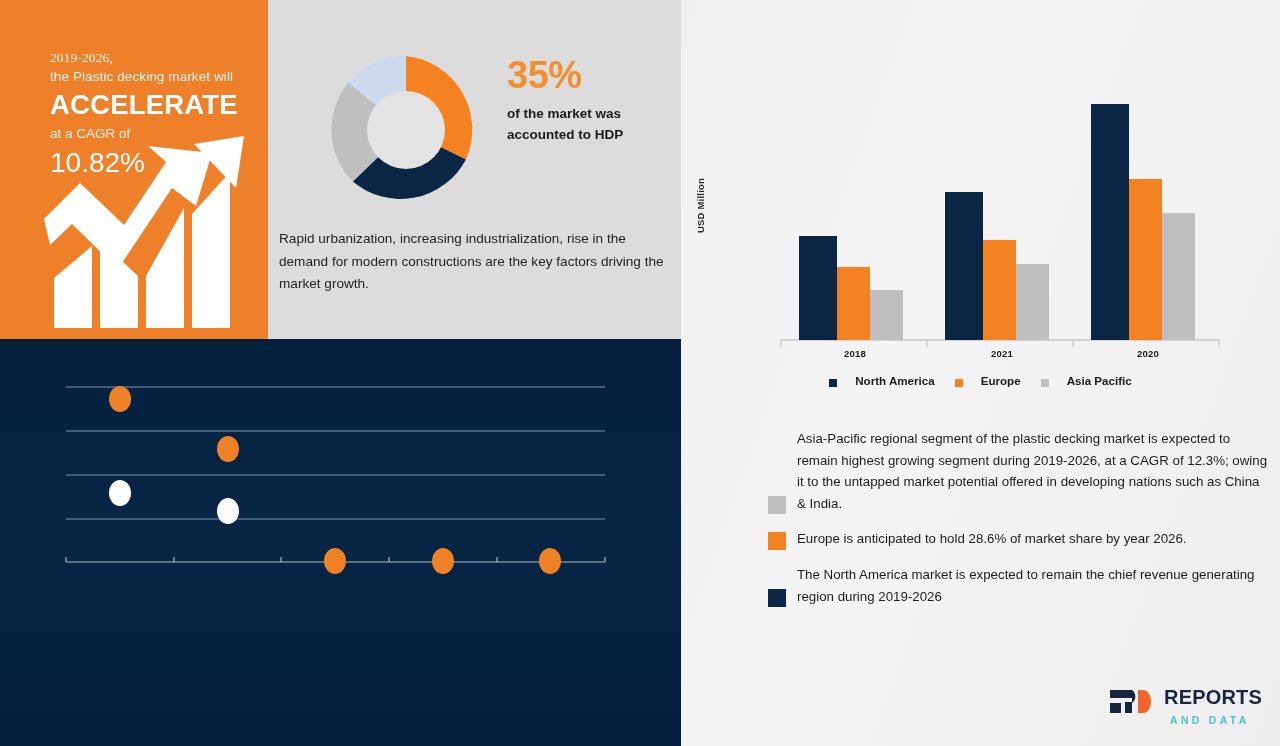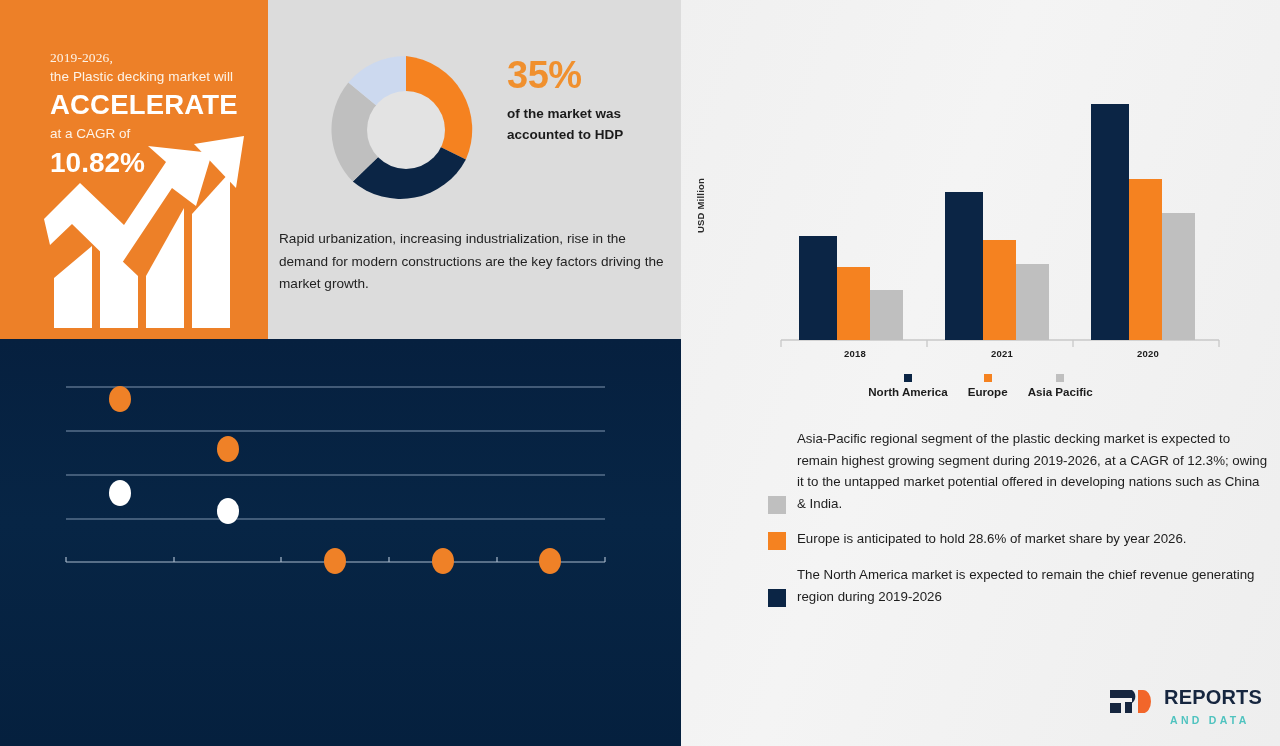--- a/index.html
+++ b/index.html
@@ -15,21 +15,21 @@
   .panel-orange{
     position:absolute; left:0; top:0; width:268px; height:339px;
     background:#ed8028;
     overflow:hidden;
   }
   .accel-text{ position:absolute; left:50px; top:48px; width:230px; }
   .accel-l1{ font-size:13.5px; color:#fdf3e8; line-height:19px; letter-spacing:.1px;font-family:Liberation Serif, serif; }
   .accel-l2{ font-size:13.5px; color:#fdf3e8; line-height:19px; letter-spacing:.1px; white-space:nowrap;}
   .accel-big{ font-size:27.5px; font-weight:bold; color:#ffffff; line-height:34px; letter-spacing:.2px; margin-top:2px; }
   .accel-l3{ font-size:13.5px; color:#fdf3e8; line-height:20px; margin-top:2px; }
-  .accel-cagr{ font-size:28px; font-weight:bold; color:#ffffff; line-height:34px; margin-top:2px; }
+  .accel-cagr{ font-size:28px; font-weight:normal; color:#ffffff; line-height:34px; margin-top:2px; }
   .growth-svg{ position:absolute; left:44px; top:128px; }
 
   
   .panel-gray{
     position:absolute; left:268px; top:0; width:413px; height:339px;
     background:#dcdcdc;
   }
   .donut-wrap{ position:absolute; left:58px; top:50px; }
   .stat-pct{
     position:absolute; left:239px; top:54px;
@@ -67,21 +67,21 @@
     letter-spacing:.2px;
   }
   .xtick{
     position:absolute; font-size:9.5px; font-weight:bold; color:#1c1c1c;
     letter-spacing:.2px;
   }
   .bar-legend{
     position:absolute; left:0; top:374px; width:599px;
     display:flex; justify-content:center; gap:20px; align-items:center;
   }
-  .bl-item{ display:flex; align-items:center; gap:3px;flex-direction:column; }
+  .bl-item{ display:flex; align-items:flex-end; gap:18px; }
   .bl-sw{ width:8px; height:8px; display:block; }
   .bl-txt{ font-size:11.6px; font-weight:bold; color:#1c1c1c; }
 
   .notes{ position:absolute; left:768px; top:428px; width:500px; }
   .note{ display:flex; gap:11px; margin-bottom:14px; align-items:flex-end; }
   .note-sw{ width:18px; height:18px; flex:0 0 18px; margin-top:2px; }
   .note-txt{ font-size:13.3px; color:#1d1d1d; line-height:21.6px; }
 
   .logo{ position:absolute; left:1108px; top:686px; width:162px; height:40px; }
   .logo-rd{ position:absolute; left:0; top:2px; }

